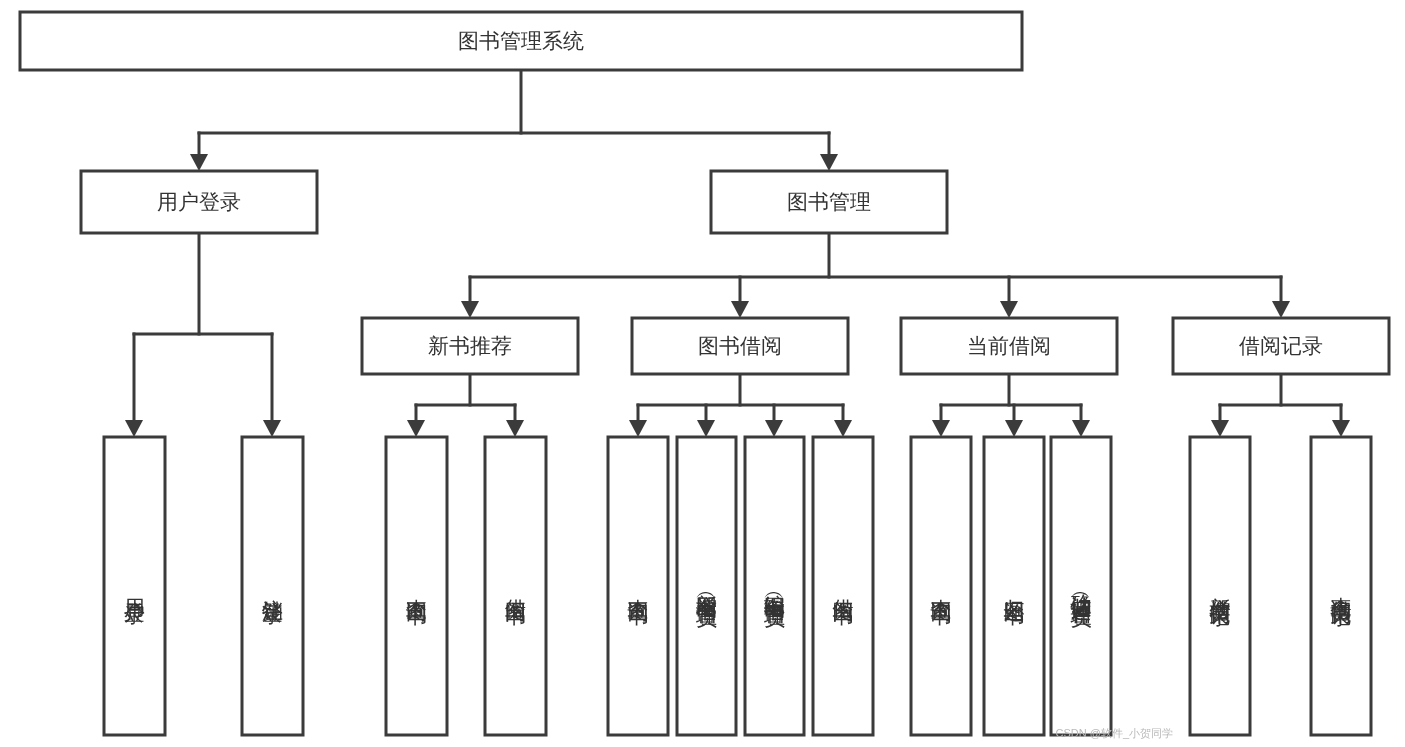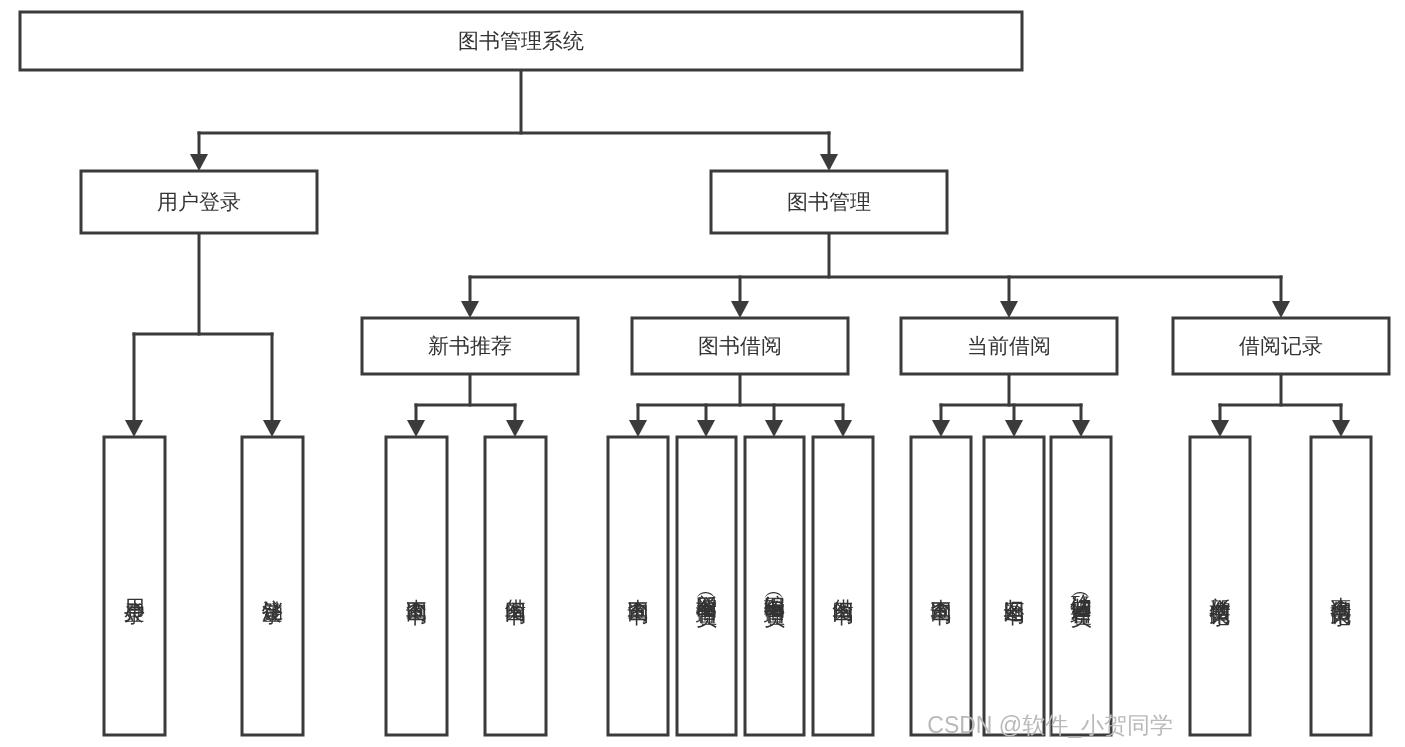--- a/index.html
+++ b/index.html
@@ -25,21 +25,21 @@
     font-family:"Liberation Sans","DejaVu Sans",sans-serif;
     font-size:21px;color:#333333;
     letter-spacing:2px;
     display:flex;align-items:center;justify-content:center;
     white-space:nowrap;
     pointer-events:none;
   }
   .watermark{
     position:absolute;right:8px;bottom:6px;
     font-family:"Liberation Sans","DejaVu Sans",sans-serif;
-    font-size:23px;color:#b9b9b9;white-space:nowrap;
+    font-size:11px;color:#b9b9b9;white-space:nowrap;
   }
 </style>
 </head>
 <body>
 
 <div id="diagram-root">
 
   <svg id="tree" viewBox="0 0 1405 747">
     <g id="connectors-layer">
         <g>

